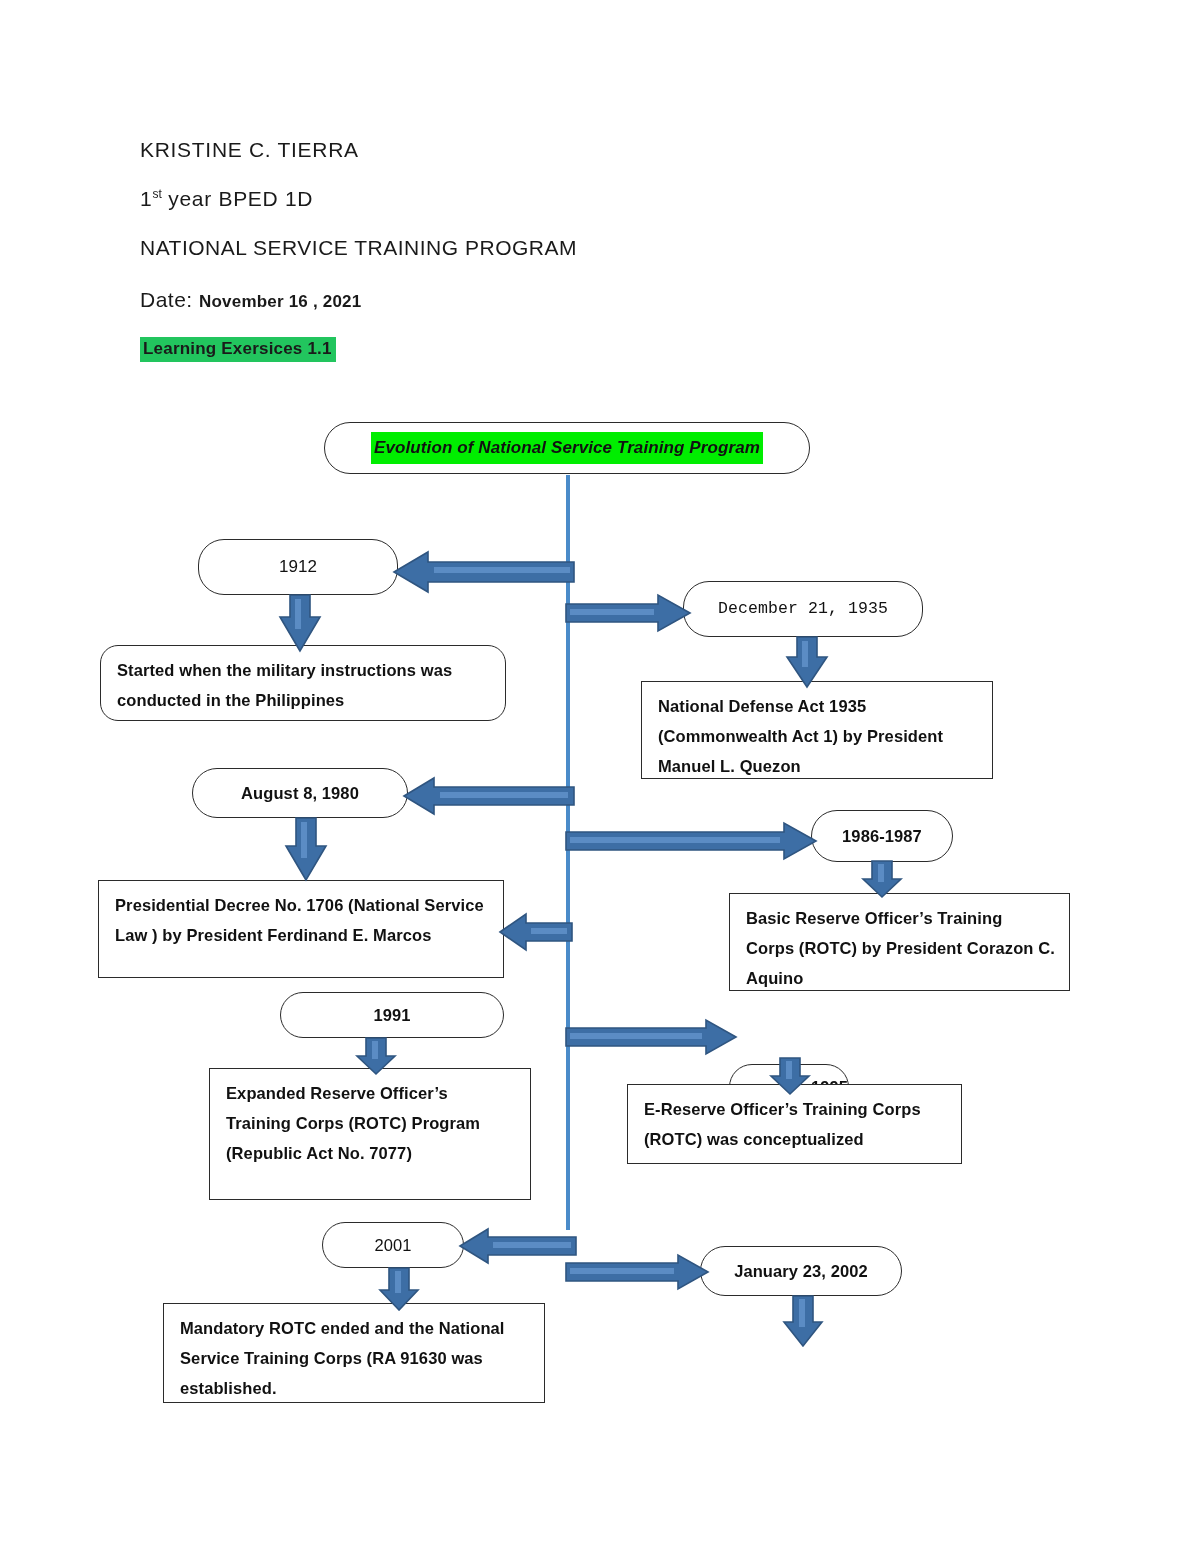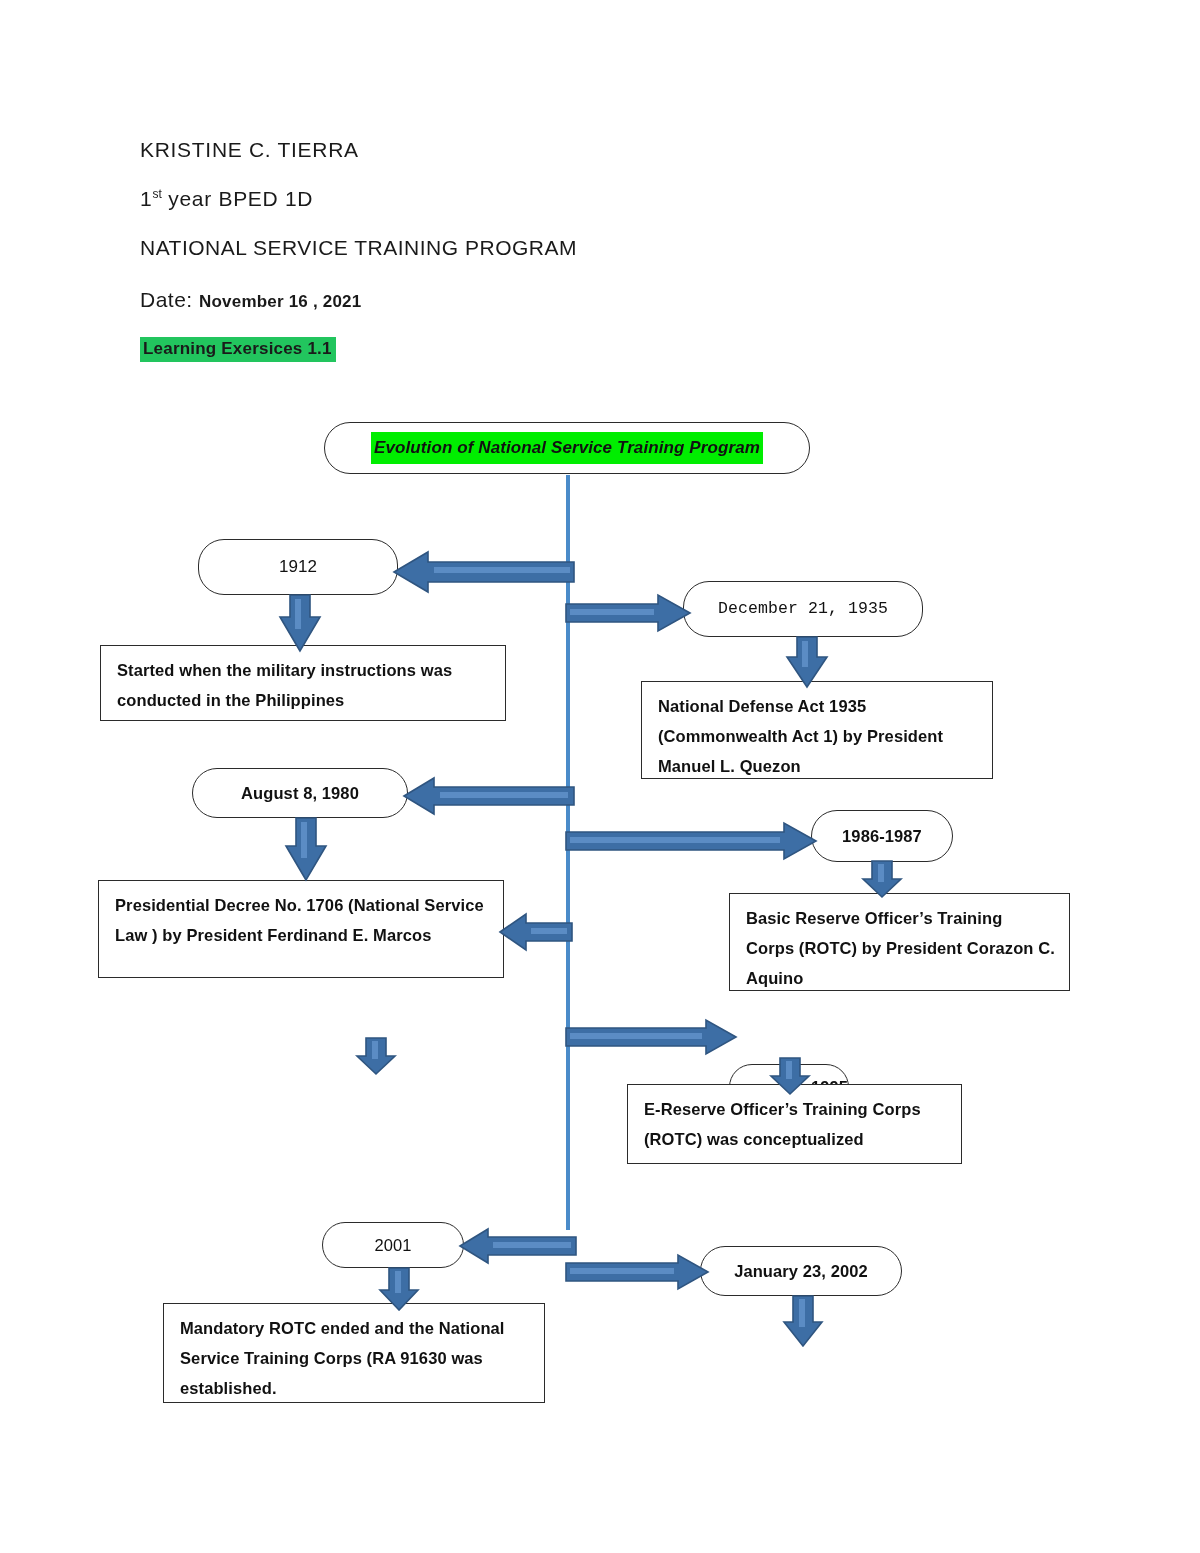--- a/index.html
+++ b/index.html
@@ -104,21 +104,21 @@
     <div class="spine" style="left:566px; top:475px; width:4px; height:755px;"></div>
 
     <div class="node center" style="left:324px; top:422px; width:486px; height:52px;">
       <span class="hl">Evolution of National Service Training Program</span>
     </div>
 
     <div class="node center yearbox" style="left:198px; top:539px; width:200px; height:56px;">
       <span>1912</span>
     </div>
 
-    <div class="node padded detail" style="left:100px; top:645px; width:406px; height:76px;">
+    <div class="node padded detail" style="left:100px; top:645px; width:406px; height:76px;border-radius:18px;">
       <span>Started when the military instructions was conducted in the Philippines</span>
     </div>
 
     <div class="node center" style="left:683px; top:581px; width:240px; height:56px;font-family:Liberation Mono, monospace;">
       <span>December 21, 1935</span>
     </div>
 
     <div class="node padded detail" style="left:641px; top:681px; width:352px; height:98px;">
       <span>National Defense Act 1935 (Commonwealth Act 1) by President Manuel L. Quezon</span>
     </div>
@@ -132,21 +132,27 @@
     </div>
 
     <div class="node center detail" style="left:811px; top:810px; width:142px; height:52px;">
       <span>1986-1987</span>
     </div>
 
     <div class="node padded detail" style="left:729px; top:893px; width:341px; height:98px;">
       <span>Basic Reserve Officer’s Training Corps (ROTC) by President Corazon C. Aquino</span>
     </div>
 
-
+    <div class="node center detail" style="left:280px; top:992px; width:224px; height:46px;">
+      <span>1991</span>
+    </div>
+
+    <div class="node padded detail" style="left:209px; top:1068px; width:322px; height:132px;">
+      <span>Expanded Reserve Officer’s Training Corps (ROTC) Program (Republic Act No. 7077)</span>
+    </div>
 
     <div class="node center detail" style="left:729px; top:1064px; width:120px; height:46px;justify-content:flex-end;">
       <span>1995</span>
     </div>
 
     <div class="node padded detail" style="left:627px; top:1084px; width:335px; height:80px;">
       <span>E-Reserve Officer’s Training Corps (ROTC) was conceptualized</span>
     </div>
 
     <div class="node center" style="left:322px; top:1222px; width:142px; height:46px;">

